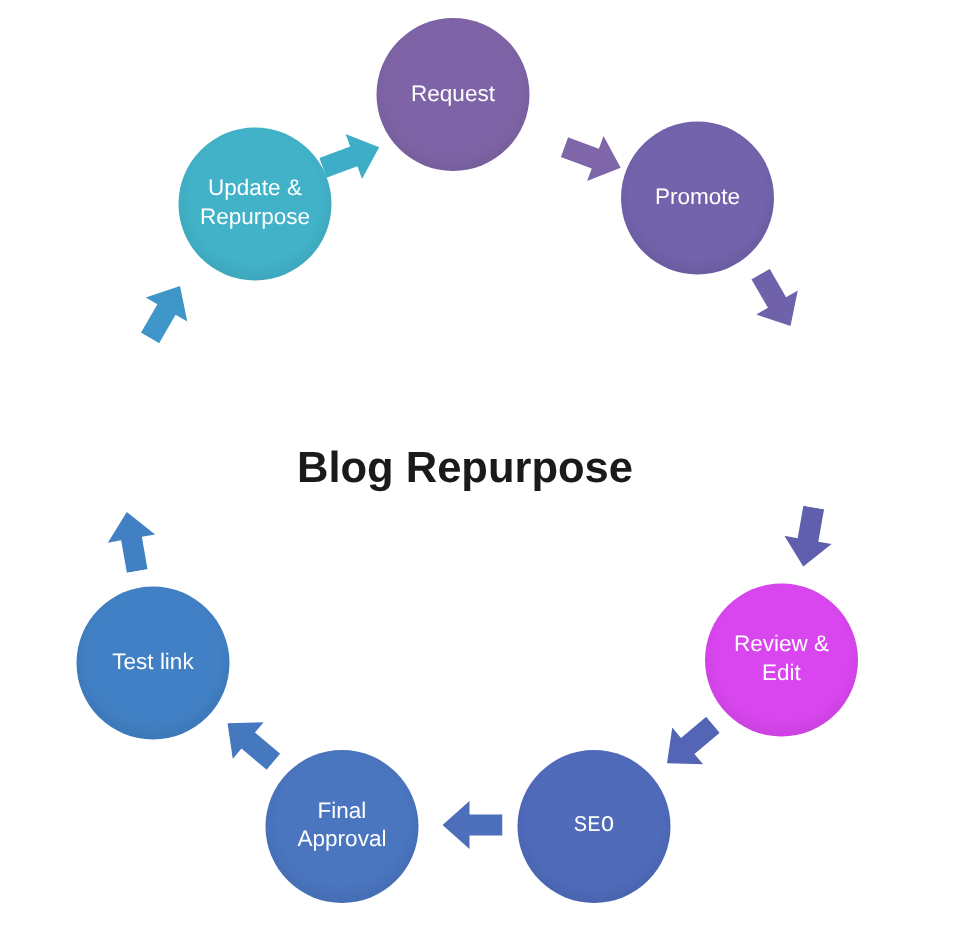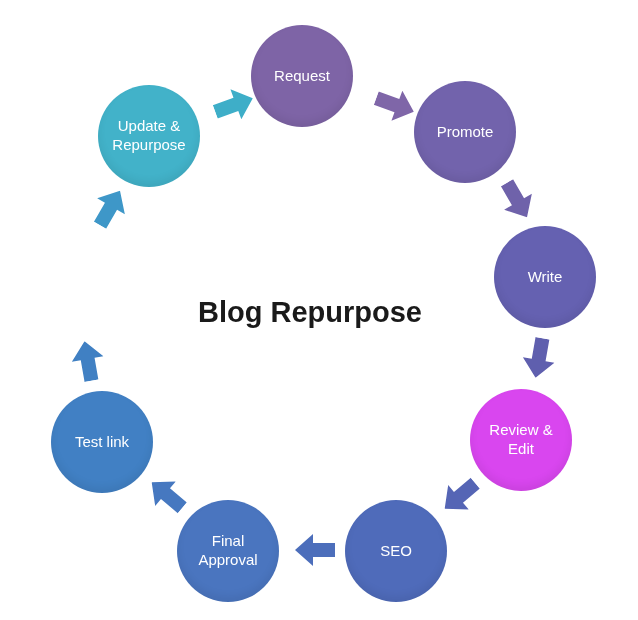--- a/index.html
+++ b/index.html
@@ -46,29 +46,29 @@
     max-width: 88px;
   }
   .arrow {
     position: absolute;
     width: 40px;
     height: 32px;
   }
   .arrow svg { display: block; }
 
   
-  .n0 { left: 251px; top: 25px;  }   
+  .n0 { left: 251px; top: 12px;  }   
   .n1 { left: 414px; top: 81px;  }   
   .n2 { left: 494px; top: 226px; }   
   .n3 { left: 470px; top: 389px; }   
-  .n4 { left: 345px; top: 500px; }   
+  .n4 { left: 345px; top: 500px; font-family: Liberation Mono, monospace; }   
   .n5 { left: 177px; top: 500px; }   
   .n6 { left: 51px;  top: 391px; }   
   .n7 { left: 25px;  top: 226px; }   
-  .n8 { left: 98px; top: 85px;  }   
+  .n8 { left: 119px; top: 85px;  }   
 
   
   .a0 { left: 375px; top: 89px;  transform: rotate(20deg);  }
   .a1 { left: 497px; top: 184px; transform: rotate(60deg);  }
   .a2 { left: 519px; top: 342px; transform: rotate(100deg); }
   .a3 { left: 440px; top: 480px; transform: rotate(140deg); }
   .a4 { left: 295px; top: 534px; transform: rotate(180deg); }
   .a5 { left: 147px; top: 479px; transform: rotate(220deg); }
   .a6 { left: 68px;  top: 345px; transform: rotate(260deg); }
   .a7 { left: 90px;  top: 192px; transform: rotate(300deg); }
@@ -79,23 +79,20 @@
 
 <div class="stage">
 
   <div class="diagram-title" style="color: rgb(26, 26, 26);">Blog Repurpose</div>
 
   <div class="node n0" style="background: rgb(126, 100, 166); color: rgb(255, 255, 255);">
     <span class="node-label">Request</span>
   </div>
   <div class="node n1" style="background: rgb(114, 99, 172); color: rgb(255, 255, 255);">
     <span class="node-label">Promote</span>
-  </div>
-  <div class="node n2" style="background: rgb(101, 97, 177); color: rgb(255, 255, 255);">
-    <span class="node-label">Write</span>
   </div>
   <div class="node n3" style="background: #d946ef; color: rgb(255, 255, 255);">
     <span class="node-label">Review &amp; Edit</span>
   </div>
   <div class="node n4" style="background: rgb(79, 107, 186); color: rgb(255, 255, 255);">
     <span class="node-label">SEO</span>
   </div>
   <div class="node n5" style="background: rgb(74, 117, 191); color: rgb(255, 255, 255);">
     <span class="node-label">Final Approval</span>
   </div>

